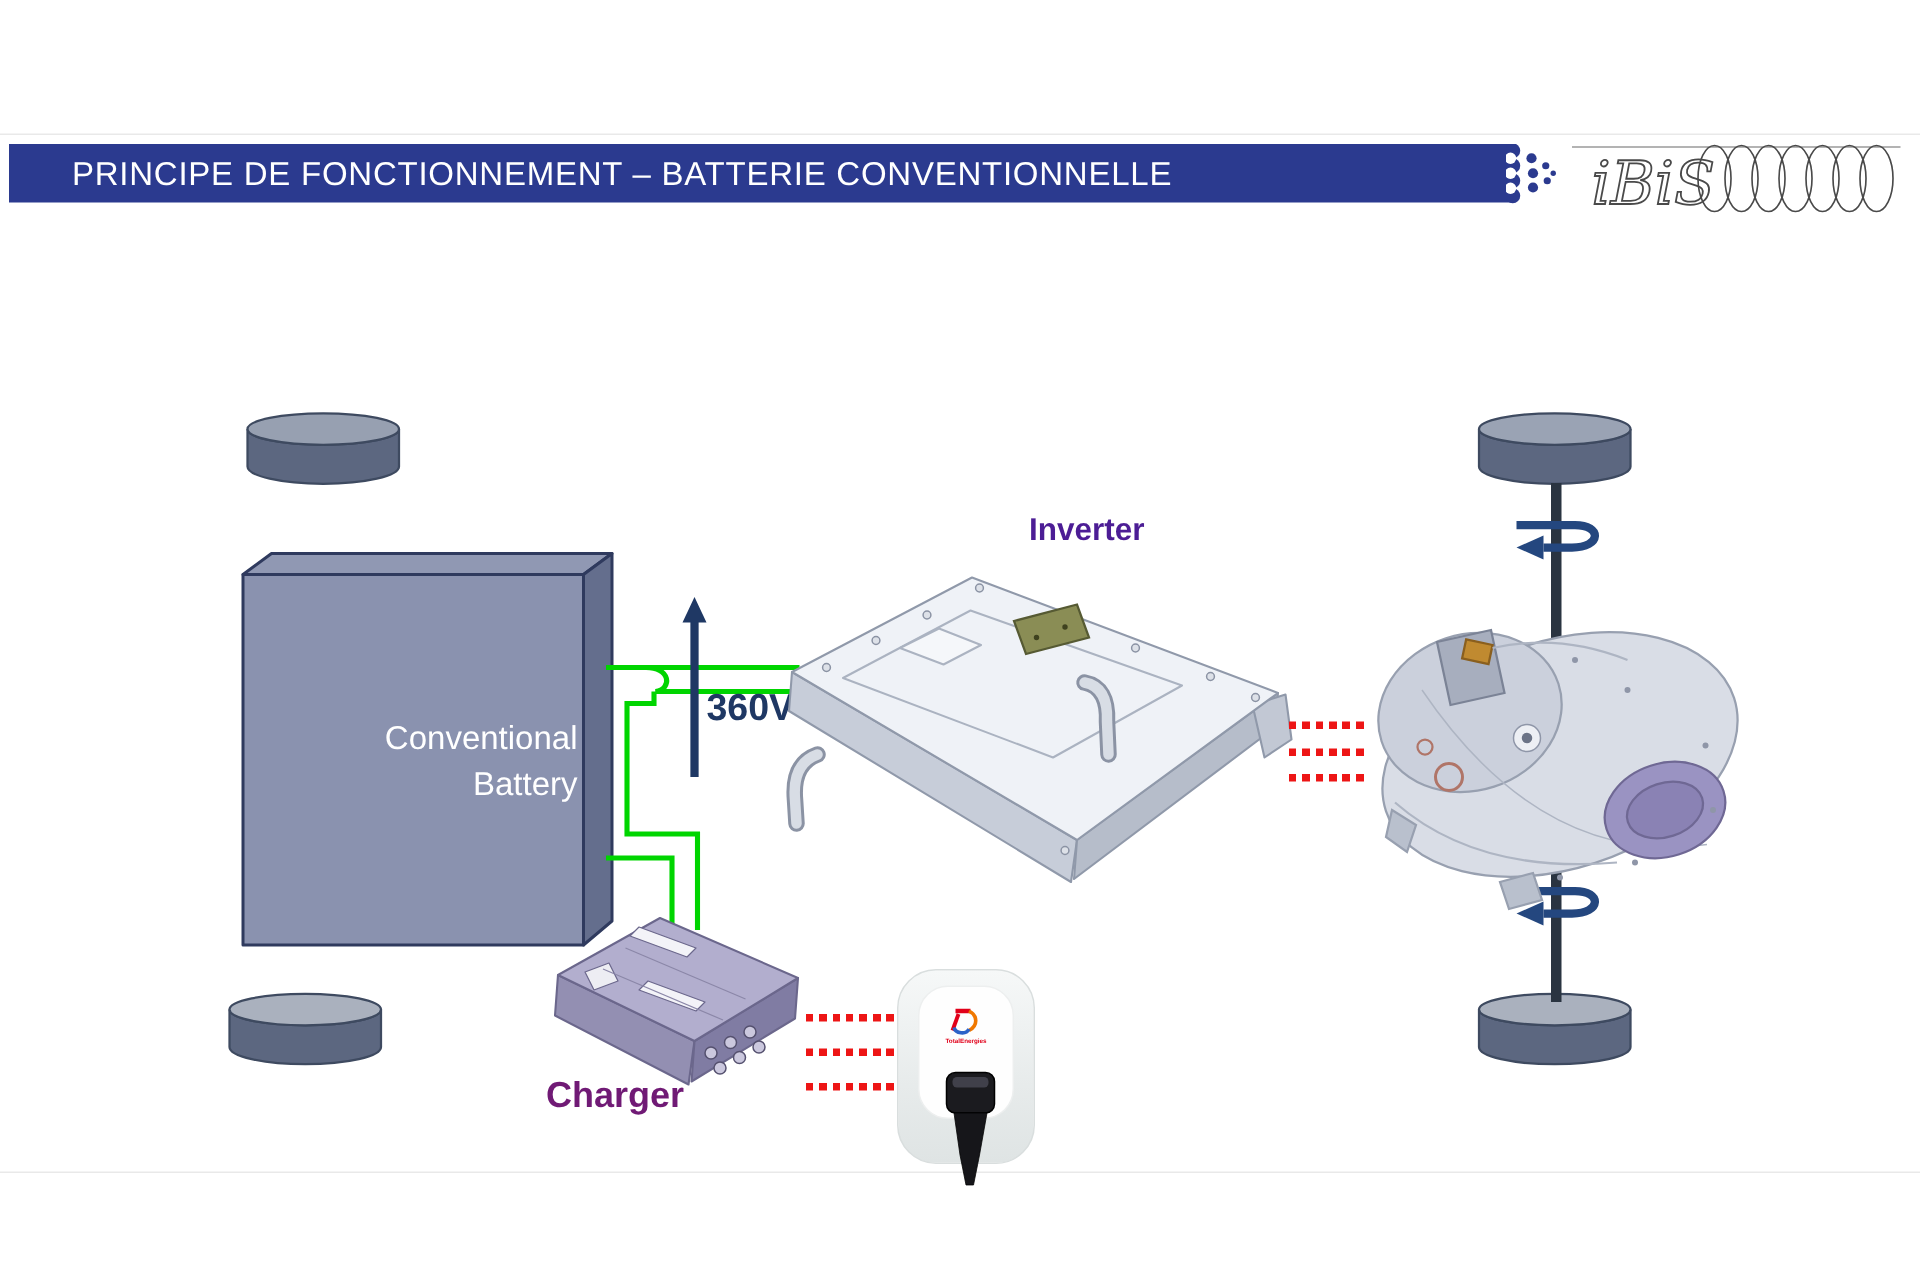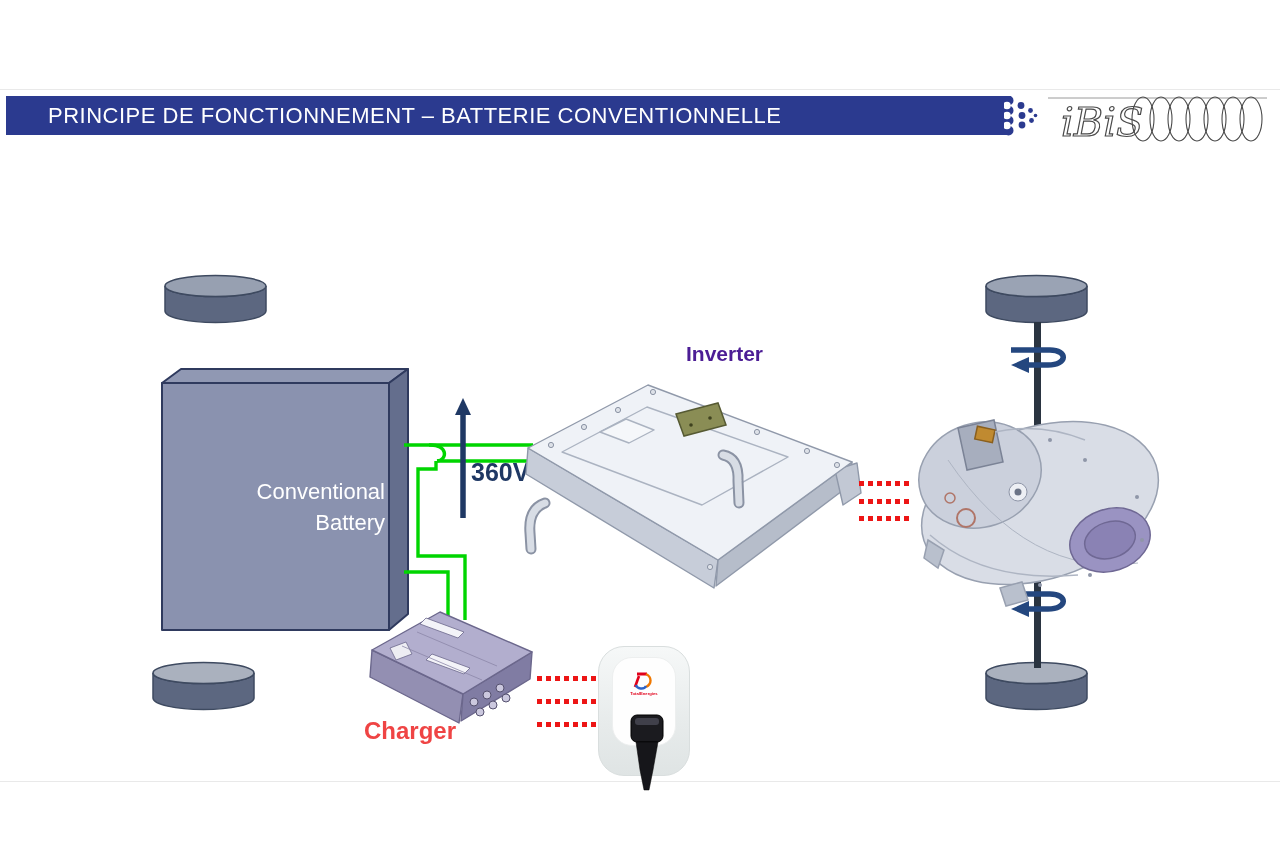--- a/index.html
+++ b/index.html
@@ -6,21 +6,21 @@
   #slide{position:relative;width:1280px;height:853px;background:#fff;overflow:hidden;
          font-family:"Liberation Sans",sans-serif;}
   .abs{position:absolute;}
   .hairline{position:absolute;left:0;width:1280px;height:1px;background:#e9e9e9;}
   #title-bar{position:absolute;left:6px;top:96px;width:998px;height:39px;background:#2B3A8F;}
   #title-text{display:block;padding-left:42px;line-height:39px;font-size:22px;letter-spacing:.5px;
               color:#fff;white-space:nowrap;}
   .label{position:absolute;font-weight:bold;color:#232A3E;}
   #inverter-label{left:686px;top:342px;font-size:21px;color:#4c1d95;}
   #machine-label{left:1093px;top:412px;width:118px;text-align:center;font-size:21px;line-height:31px;color:#28354F;}
-  #charger-label{left:364px;top:717px;font-size:24px;color:#ef4444;}
+  #charger-label{left:364px;top:717px;font-size:24px;color:#701a75;}
   #voltage-label{left:471px;top:412px;font-size:25px;color:#1F3864;margin-top:46px;}
   #battery-label{position:absolute;left:165px;top:476px;width:220px;text-align:right;
                  font-size:22px;line-height:31px;color:#fff;}
   .axle{position:absolute;left:1034px;width:7px;background:#2A3441;}
   #axle-top{top:322px;height:104px;}
   #axle-bottom{top:562px;height:106px;}
   .dots{position:absolute;height:5px;
         background:repeating-linear-gradient(90deg,#ED1515 0 5px,transparent 5px 9px);}
   #dots-inv-1{left:859px;top:481px;width:51px;}
   #dots-inv-2{left:859px;top:499px;width:51px;}

